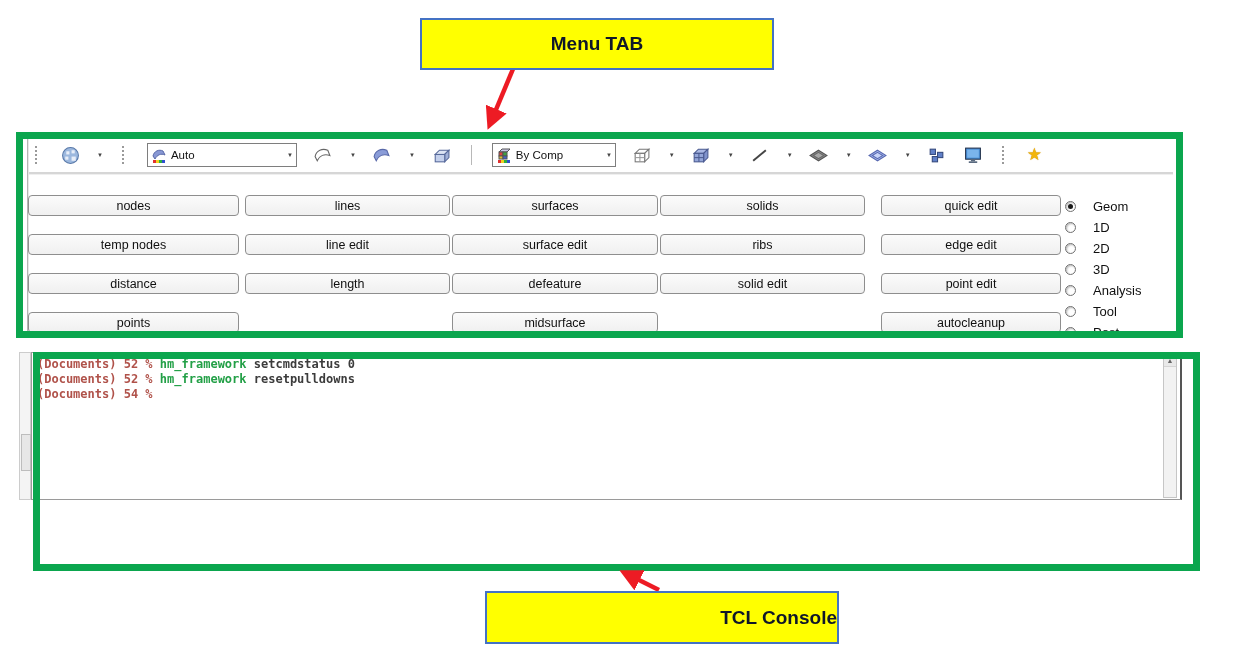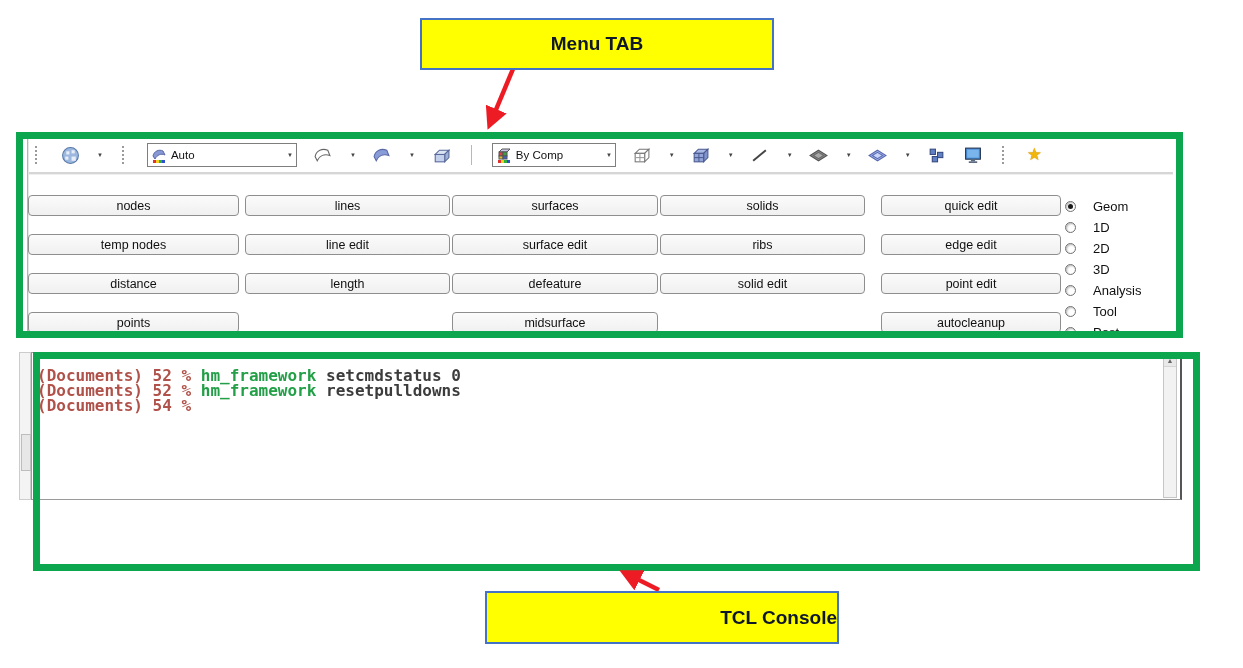--- a/index.html
+++ b/index.html
@@ -36,22 +36,22 @@
   .radio-row{display:flex;align-items:center;gap:17px;height:21px;font-size:13px;color:#101010;}
   .rdot{width:11px;height:11px;border-radius:50%;background:#fff;border:1px solid #707070;
         box-shadow:inset 1px 1px 2px rgba(0,0,0,.28);box-sizing:border-box;}
   .radio-row.selected .rdot::after{content:'';display:block;width:5px;height:5px;margin:2px;border-radius:50%;background:#1a1a1a;}
 
   
   .splitter{position:absolute;left:19px;top:352px;width:12px;height:148px;background:#f4f4f4;border:1px solid #cccccc;box-sizing:border-box;}
   .splitter .handle{position:absolute;left:1px;top:81px;width:8px;height:35px;background:#e7e7e7;border:1px solid #bdbdbd;}
   .console-window{position:absolute;left:31px;top:352px;width:1151px;height:148px;background:#fff;
                   border:1px solid #9a9a9a;border-right:2px solid #555;box-sizing:border-box;}
-  .console-text{position:absolute;left:5px;top:15px;font-family:"DejaVu Sans Mono",monospace;
-                font-size:16px;font-weight:bold;line-height:15px;}
+  .console-text{position:absolute;left:5px;top:4px;font-family:"DejaVu Sans Mono",monospace;
+                font-size:12px;font-weight:bold;line-height:15px;}
   .cline{white-space:pre;}
   .cprompt{color:#b0524a;}
   .ccmd{color:#23a047;}
   .cargs{color:#3c3c3c;}
   .vscroll{position:absolute;right:3px;top:1px;width:14px;height:144px;background:#f2f2f2;border:1px solid #c6c6c6;box-sizing:border-box;}
   .vscroll .uparrow{display:block;text-align:center;font-size:7px;color:#666;line-height:11px;height:11px;border-bottom:1px solid #d5d5d5;background:#e9e9e9;}
 
   
   .green-box{position:absolute;border:7px solid #0ba64e;box-sizing:border-box;z-index:10;pointer-events:none;}
   .gb-menu{left:16px;top:132px;width:1167px;height:206px;}

